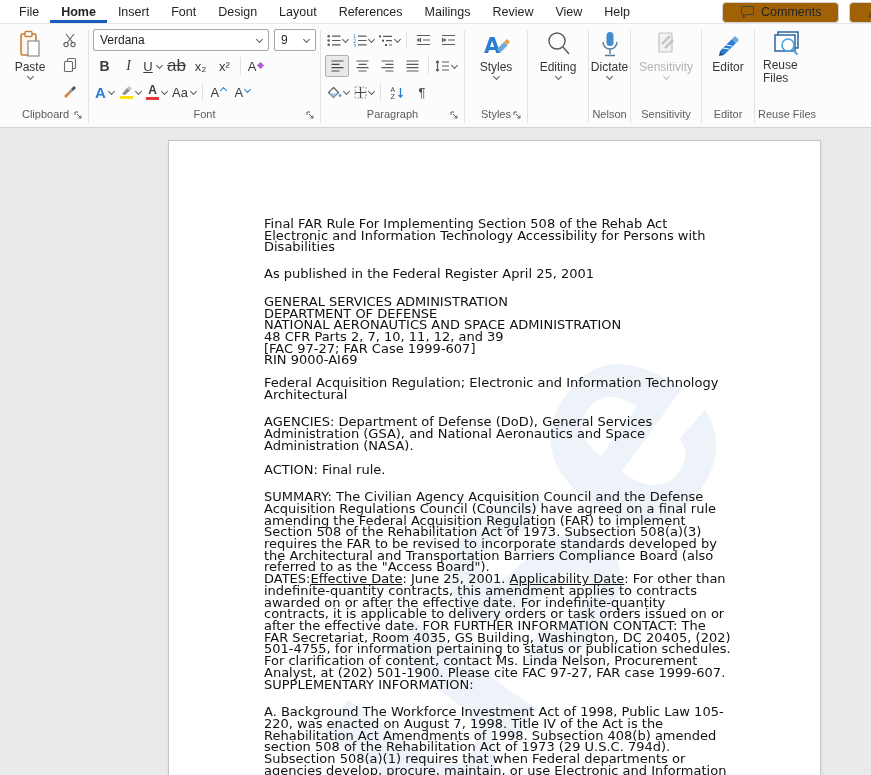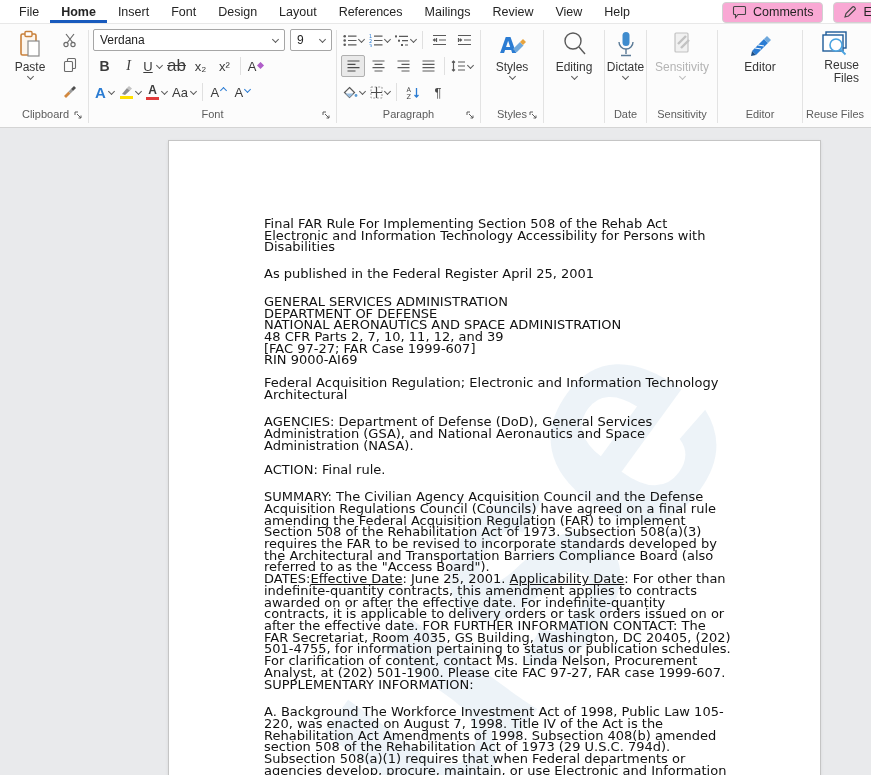--- a/index.html
+++ b/index.html
@@ -7,57 +7,57 @@
   body { font-family: "Liberation Sans", sans-serif; background: #fff; position: relative; }
 
   
   .menubar { height: 24px; background: #fff; display: flex; align-items: stretch;
              padding-left: 8px; border-bottom: 1px solid #e8e8e8; position: relative; }
   .tab { font-size: 12.5px; color: #242424; padding: 0 11px; display: flex; align-items: center;
          cursor: default; white-space: nowrap; }
   .tab.active { font-weight: 700; box-shadow: inset 0 -3px 0 #185abd; }
   .menubar-right { position: absolute; left: 722px; top: 0; height: 24px; display: flex;
                    align-items: center; gap: 10px; }
-  .pill-btn { height: 21px; border: 1px solid #d1d1d1; border-radius: 4px; background: #f9a8d4;
-              display: flex; align-items: center; gap: 6px; padding: 0 9px; font-size: 12.5px;
+  .pill-btn { height: 21px; border: 1px solid #d1d1d1; border-radius: 4px; background: #a16207;
+              display: flex; align-items: center; gap: 6px; padding: 0 17px; font-size: 12.5px;
               color: #242424; white-space: nowrap; }
 
   
   .ribbon { height: 104px; background: #fcfcfc; border-bottom: 1px solid #d4d4d4;
             display: flex; align-items: stretch; padding: 3px 0 0 4px; }
   .rgroup { display: flex; flex-direction: column; padding: 0 3px; position: relative; }
   .rgroup-content { flex: 1; display: flex; align-items: flex-start; }
   .rgroup-footer { height: 19px; display: flex; align-items: flex-start; justify-content: center;
                    font-size: 11px; color: #5c5c5c; position: relative; white-space: nowrap; }
   .launcher { position: absolute; right: 1px; top: 3px; }
   .gdivider { width: 1px; background: #e3e3e3; margin: 3px 1px 4px 1px; }
 
   .bigbtn { width: 56px; display: flex; flex-direction: column; align-items: center;
             padding-top: 3px; gap: 1px; border-radius: 3px; }
-  .bigbtn .blabel { font-size: 12px; color: #363636; line-height: 13px; text-align: right; }
+  .bigbtn .blabel { font-size: 12px; color: #363636; line-height: 13px; text-align: left; }
   .bigbtn.disabled .blabel { color: #b4b4b4; }
   .chev { display: inline-block; width: 5px; height: 5px; border-right: 1.2px solid #5c5c5c;
           border-bottom: 1.2px solid #5c5c5c; transform: rotate(45deg); margin-top: -1px; }
   .chev.up { transform: rotate(-135deg); margin-top: 3px; }
   .chev.dim { border-color: #bdbdbd; }
   .chev.blue { border-color: #2b7cd3; }
 
   
   .paste-wrap { display: flex; }
   .minicol { display: flex; flex-direction: column; margin-left: 3px; }
   .minibtn { width: 28px; height: 25px; display: flex; align-items: center; justify-content: center;
              border-radius: 3px; }
 
   
   .fontcol { display: flex; flex-direction: column; gap: 2px; padding-top: 1px; }
   .frow { display: flex; align-items: center; height: 24px; gap: 1px; }
   .combo { height: 22px; border: 1px solid #a6a6a6; border-radius: 2px; background: #fff;
            display: flex; align-items: center; font-size: 12px; color: #1f1f1f; padding: 0 6px; }
   .combo .cname { flex: 1; }
-  .combo-font { width: 192px; margin-right: 4px; }
+  .combo-font { width: 176px; margin-right: 4px; }
   .combo-size { width: 42px; }
   .fbtn { min-width: 23px; height: 22px; padding: 0 2px; display: flex; align-items: center;
           justify-content: center; border-radius: 2px; font-size: 13px; color: #3b3b3b; }
   .fbtn .glyph-bold { font-weight: 700; font-size: 14px; }
   .fbtn .glyph-italic { font-family: "Liberation Serif", serif; font-style: italic; font-size: 14px; }
   .fbtn .glyph-underline { text-decoration: underline; font-size: 13px; }
   .fbtn .glyph-strike { text-decoration: line-through; font-size: 17px; }
   .vdiv { width: 1px; height: 18px; background: #e0e0e0; margin: 0 3px; }
   .acolor { display: flex; flex-direction: column; align-items: center; line-height: 11px; }
   .acolor .bar { width: 13px; height: 3px; margin-top: 1px; }
@@ -461,21 +461,21 @@
               <rect x="10.5" y="2" width="7" height="14" rx="3.5" fill="#3f8cce"></rect>
               <path d="M7 12a7 7 0 0 0 14 0" fill="none" stroke="#5a7a96" stroke-width="1.4"></path>
               <path d="M14 19v5M9 25.5h10" stroke="#5a7a96" stroke-width="1.4" fill="none"></path>
             </svg>
         </span>
         <span class="blabel">Dictate</span>
         <span class="chev"></span>
       </div>
     </div>
     <div class="rgroup-footer">
-        <span>Date</span>
+        <span>Nelson</span>
       </div>
   </div>
 
   <div class="gdivider"></div>
 
   <div class="rgroup" style="width:68px">
     <div class="rgroup-content" style="justify-content:center;width:100%">
       <div class="bigbtn disabled" style="width:66px">
         <span>
           <svg width="28" height="30" viewBox="0 0 28 30">
@@ -487,21 +487,21 @@
         <span class="chev dim"></span>
       </div>
     </div>
     <div class="rgroup-footer">
         <span>Sensitivity</span>
       </div>
   </div>
 
   <div class="gdivider"></div>
 
-  <div class="rgroup" style="width:82px">
+  <div class="rgroup" style="width:50px">
     <div class="rgroup-content" style="justify-content:center;width:100%">
       <div class="bigbtn">
         <span>
           <svg width="28" height="30" viewBox="0 0 28 30">
               <path d="M6 21L18 9l4 4L10 25z" fill="#2b7cd3"></path>
               <path d="M5 26l1-5 4 4z" fill="#1c4f86"></path>
               <path d="M18 9l3-3 4 4-3 3z" fill="#6fa8dc"></path>
               <path d="M9 18l6 1M12 15l6 1" stroke="#fff" stroke-width="1"></path>
             </svg>
         </span>

